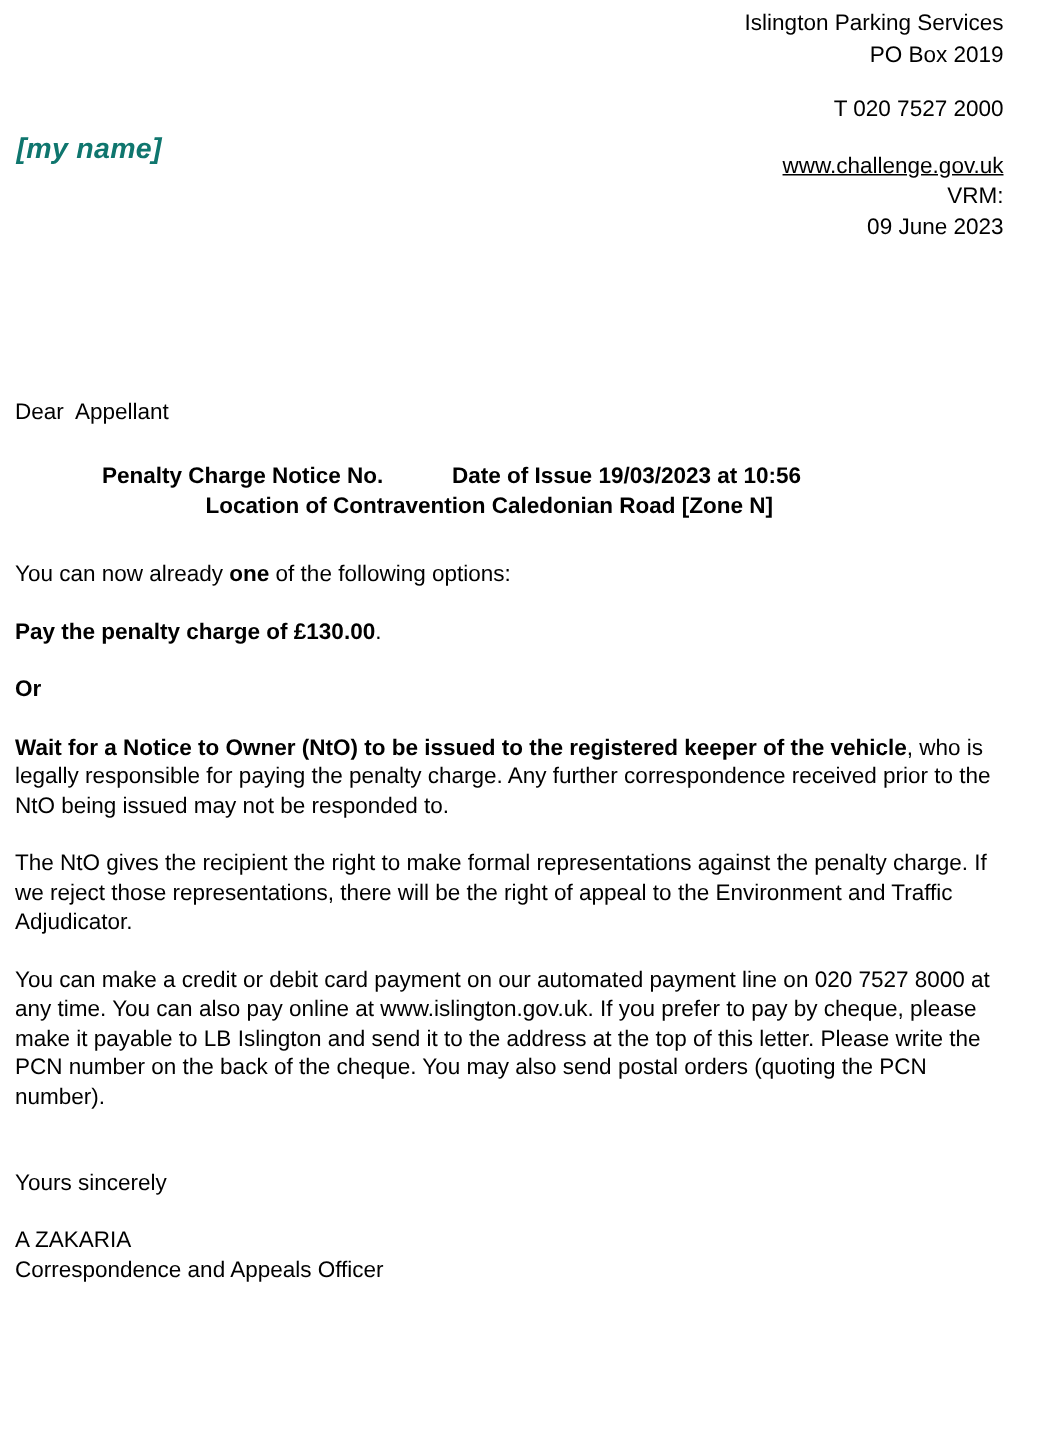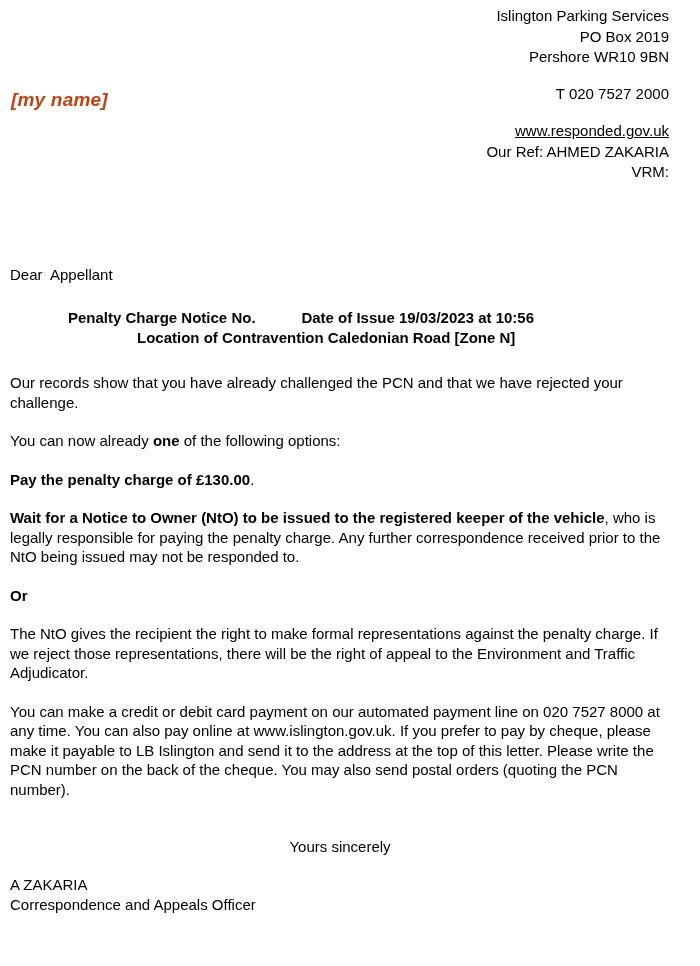--- a/index.html
+++ b/index.html
@@ -39,21 +39,21 @@
   .letterhead .gap-md { height: 17px; }
   .url-line {
     text-decoration: underline;
   }
 
   
   .my-name {
     position: absolute;
     top: 88px;
     left: 11px;
-    color: #c2410c;
+    color: #0f766e;
     font-weight: bold;
     font-style: italic;
     font-size: 19px;
     line-height: 23px;
     letter-spacing: 0.2px;
   }
 
   
   .body-block {
     position: absolute;
@@ -83,62 +83,60 @@
   }
   p.para {
     margin: 0 0 19px 0;
     font-size: 15px;
     line-height: 19.5px;
   }
   .b { font-weight: bold; }
   .signoff {
     margin-top: 38px;
   }
-  .signoff .sincerely { margin: 0 0 19px 0; text-align: center; }
+  .signoff .sincerely { margin: 0 0 19px 0; }
   .signoff .name { margin: 0; line-height: 19.5px; }
   .signoff .role { margin: 0; line-height: 19.5px; }
 </style>
 </head>
 <body>
 
 <div class="page">
 
   <div class="letterhead">
     <div>Islington Parking Services</div>
     <div>PO Box 2019</div>
-    <div>Pershore WR10 9BN</div>
     <div class="gap-sm"></div>
     <div>T 020 7527 2000</div>
     <div class="gap-md"></div>
-    <div class="url-line">www.responded.gov.uk</div>
-    <div>Our Ref: AHMED ZAKARIA</div>
+    <div class="url-line">www.challenge.gov.uk</div>
     <div>VRM:</div>
+    <div>09 June 2023</div>
   </div>
 
   <div class="my-name">[my name]</div>
 
   <div class="body-block">
 
     <p class="salutation">Dear  Appellant</p>
 
     <div class="pcn-details">
       <div class="pcn-line-1"><span>Penalty Charge Notice No.</span>		<span>Date of Issue 19/03/2023 at 10:56</span></div>
       <div class="pcn-line-2">Location of Contravention Caledonian Road [Zone N]</div>
     </div>
 
 
-    <p class="para">Our records show that you have already challenged the PCN and that we have rejected your challenge.</p>
 
     <p class="para"><span>You can now already </span><span class="b">one</span><span> of the following options:</span></p>
 
     <p class="para"><span class="b">Pay the penalty charge of £130.00</span><span>.</span></p>
 
+    <p class="para"><span class="b">Or</span></p>
+
     <p class="para"><span class="b">Wait for a Notice to Owner (NtO) to be issued to the registered keeper of the vehicle</span><span>, who is legally responsible for paying the penalty charge. Any further correspondence received prior to the NtO being issued may not be responded to.</span></p>
-
-    <p class="para"><span class="b">Or</span></p>
 
     <p class="para">The NtO gives the recipient the right to make formal representations against the penalty charge. If we reject those representations, there will be the right of appeal to the Environment and Traffic Adjudicator.</p>
 
     <p class="para">You can make a credit or debit card payment on our automated payment line on 020 7527 8000 at any time. You can also pay online at www.islington.gov.uk. If you prefer to pay by cheque, please make it payable to LB Islington and send it to the address at the top of this letter. Please write the PCN number on the back of the cheque. You may also send postal orders (quoting the PCN number).</p>
 
     <div class="signoff">
       <p class="sincerely">Yours sincerely</p>
       <p class="name">A ZAKARIA</p>
       <p class="role">Correspondence and Appeals Officer</p>
     </div>

